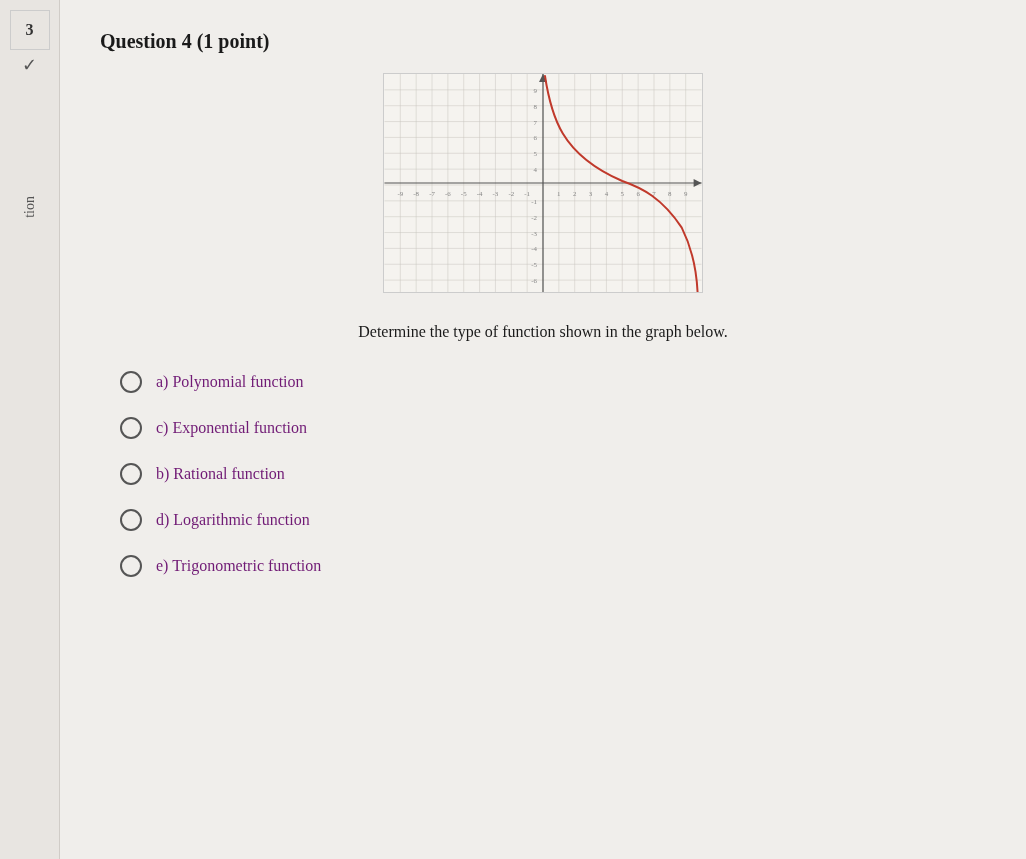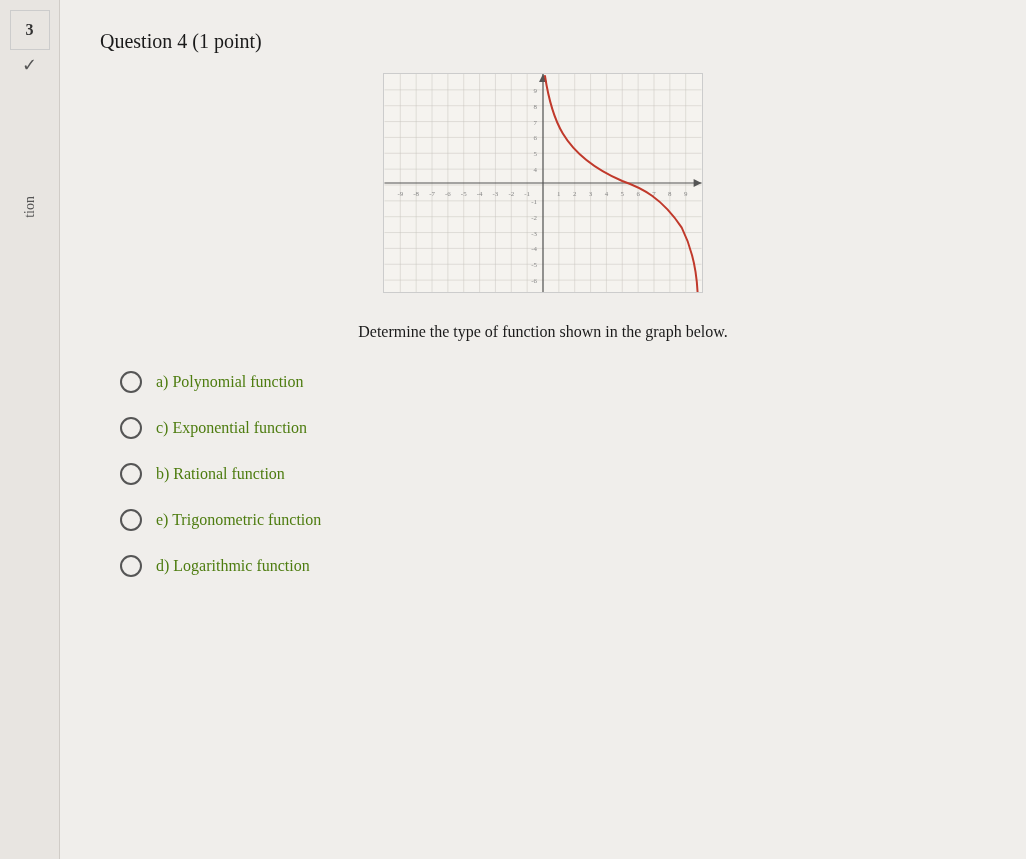--- a/index.html
+++ b/index.html
@@ -57,21 +57,21 @@
     }
 
     .question-header {
       font-size: 20px;
       font-weight: bold;
       margin-bottom: 20px;
       color: #1a1a1a;
     }
 
     .question-header span {
-      font-weight: normal;
+      font-weight: bold;
     }
 
     .graph-container {
       display: flex;
       justify-content: center;
       margin-bottom: 30px;
     }
 
     .graph-area {
       width: 320px;
@@ -99,21 +99,21 @@
       flex-direction: column;
       gap: 24px;
       margin-left: 20px;
     }
 
     .answer-option {
       display: flex;
       align-items: center;
       gap: 14px;
       font-size: 16px;
-      color: #4d7c0f;
+      color: #701a75;
       cursor: pointer;
     }
 
     .radio-circle {
       width: 22px;
       height: 22px;
       border-radius: 50%;
       border: 2px solid #555;
       background: transparent;
       flex-shrink: 0;
@@ -240,23 +240,23 @@
       <span>c)  Exponential function</span>
     </div>
 
     <div class="answer-option">
       <div class="radio-circle"></div>
       <span>b)  Rational function</span>
     </div>
 
     <div class="answer-option">
       <div class="radio-circle"></div>
+      <span>d)  Logarithmic function</span>
+    </div>
+
+    <div class="answer-option">
+      <div class="radio-circle"></div>
       <span>e)  Trigonometric function</span>
     </div>
 
-    <div class="answer-option">
-      <div class="radio-circle"></div>
-      <span>d)  Logarithmic function</span>
-    </div>
-
   </div>
 
 </div>
 
 </body></html>

